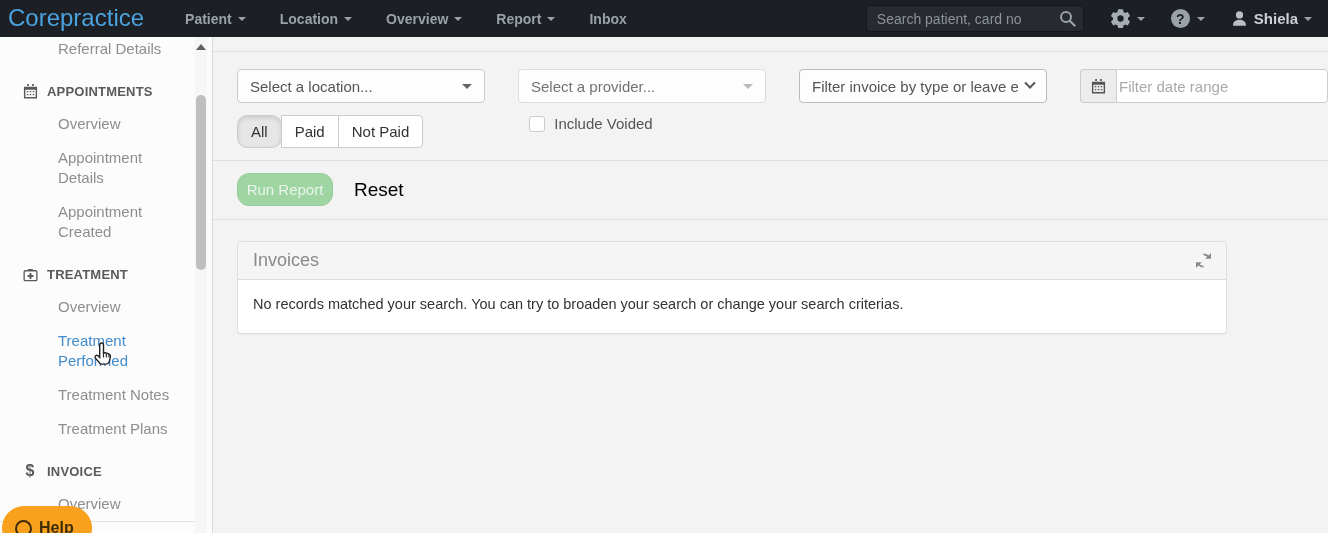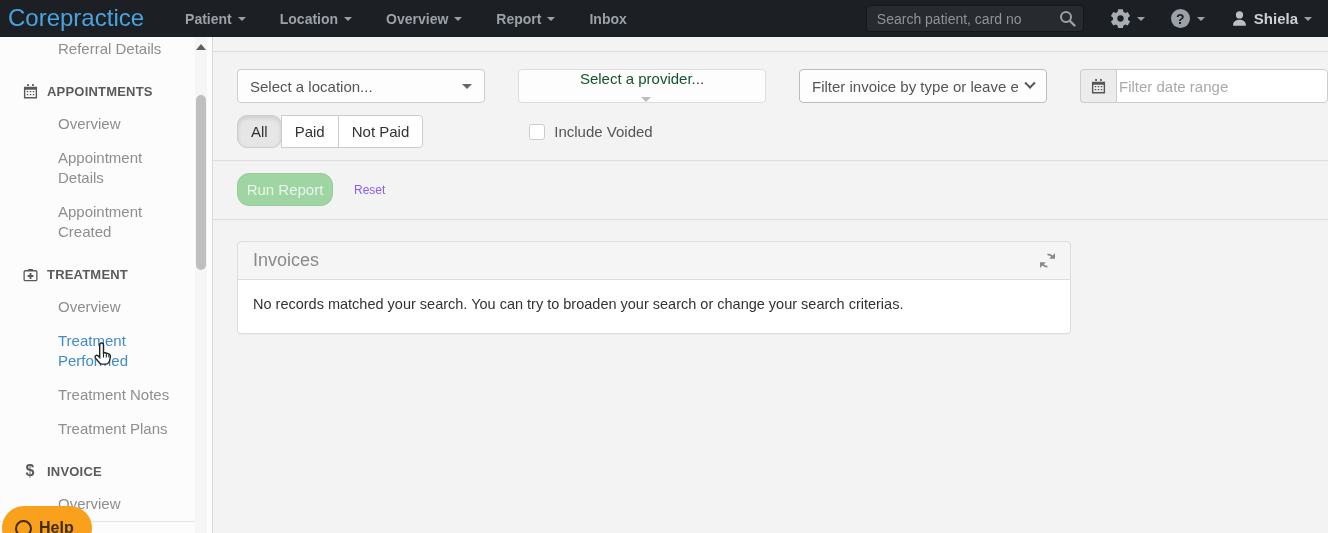--- a/index.html
+++ b/index.html
@@ -45,49 +45,49 @@
   .help-label { font-size:16px; font-weight:700; color:#3f2d05; }
 
   
   .cursor { position:absolute; left:93px; top:341px; z-index:100; pointer-events:none; }
 
   
   .content { position:absolute; top:37px; left:213px; right:0; bottom:0; background:#f3f3f3; }
   .page-title { font-size:33px; color:#2f2f2f; font-weight:500; margin:20px 0 0 14px; }
   .rule { border:0; border-top:1px solid #ddd; margin:14px 0 0 0; }
   .filters { margin:17px 0 0 24px; }
-  .frow { display:flex; align-items:center; }
+  .frow { display:flex; align-items:flex-start; }
   .fcell { width:248px; margin-right:33px; }
   .sel { height:34px; border:1px solid #ccc; border-radius:4px; background:#fdfdfd; display:flex; align-items:center; padding:0 12px; font-size:15px; color:#555; cursor:pointer; position:relative; }
   .sel .sel-text { white-space:nowrap; overflow:hidden; flex:1; }
   .sel .tri { width:0; height:0; border-left:5px solid transparent; border-right:5px solid transparent; border-top:5px solid #666; margin-left:8px; flex:0 0 auto; }
-  .sel.disabled { border-color:#ddd; color:#14532d; background:#fdfdfd; cursor:default;flex-direction:column; }
+  .sel.disabled { border-color:#ddd; color:#737373; background:#fdfdfd; cursor:default; }
   .sel.disabled .tri { border-top-color:#bbb; }
   .sel.native { border-color:#bbb; }
   .sel.native .chev { width:8px; height:8px; border-right:2px solid #555; border-bottom:2px solid #555; transform:rotate(45deg) translate(-2px,-2px); margin-left:8px; flex:0 0 auto; }
   .dategroup { display:flex; width:248px; }
   .date-addon { width:36px; height:34px; background:#ececec; border:1px solid #ccc; border-right:0; border-radius:4px 0 0 4px; display:flex; align-items:center; justify-content:center; color:#555; cursor:pointer; }
   .dategroup input { flex:1; height:34px; border:1px solid #ccc; border-radius:0 4px 4px 0; padding:0 2px; font-size:15px; color:#555; outline:none; background:#fff; }
   .dategroup input::placeholder { color:#a9a9a9; }
 
   .frow2 { margin-top:12px; }
   .btn-group { display:flex; }
   .bg-btn { height:33px; padding:0 13px; background:#fff; border:1px solid #ccc; font-size:15px; color:#333; display:flex; align-items:center; cursor:pointer; margin-left:-1px; }
   .bg-btn.first { border-radius:4px 0 0 4px; margin-left:0; }
   .bg-btn.last { border-radius:0 4px 4px 0; }
   .bg-btn.active { background:#e6e6e6; box-shadow:inset 0 2px 4px rgba(0,0,0,.12);border-radius:10px; }
   .chk-wrap { display:flex; align-items:center; margin-left:106px; cursor:pointer; }
   .chk { width:16px; height:16px; border:1px solid #ccc; border-radius:3px; background:#fff; }
   .chk-label { font-size:15px; color:#555; margin-left:9px; }
 
   .run-row { display:flex; align-items:center; margin:12px 0 0 24px; }
   .run-btn { width:96px; height:33px; background:#9fd4a3; border:1px solid #97cd9b; border-radius:12px; color:#e9f5ea; font-size:15px; display:flex; align-items:center; justify-content:center; cursor:pointer; }
-  .reset-link { color:#8b5cf6; font-size:12px; margin-left:21px; cursor:pointer; text-decoration:none; }
-
-  .panel { margin:21px 0 15px 24px; width:834px; border:1px solid #ddd; border-radius:4px; background:#f5f5f5; box-shadow:0 1px 1px rgba(0,0,0,.03); }
+  .reset-link { color:#000000; font-size:19px; margin-left:21px; cursor:pointer; text-decoration:none; }
+
+  .panel { margin:21px 0 15px 24px; width:990px; border:1px solid #ddd; border-radius:4px; background:#f5f5f5; box-shadow:0 1px 1px rgba(0,0,0,.03); }
   .panel-heading { display:flex; align-items:center; justify-content:space-between; padding:8px 15px; }
   .panel-title { font-size:18px; color:#8a8a8a; }
   .refresh { color:#8a8a8a; cursor:pointer; display:flex; }
   .panel-body { background:#fff; border-top:1px solid #ddd; border-radius:0 0 4px 4px; padding:16px 15px 21px 15px; font-size:14.5px; color:#333; }
 </style>
 </head>
 <body>
 
 <div id="app">
 

